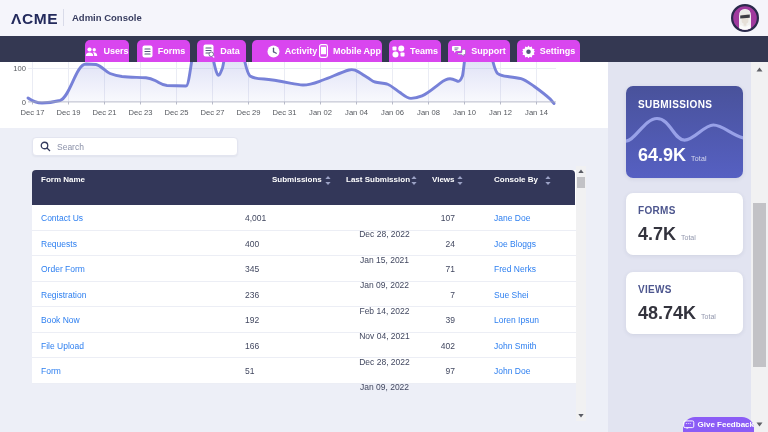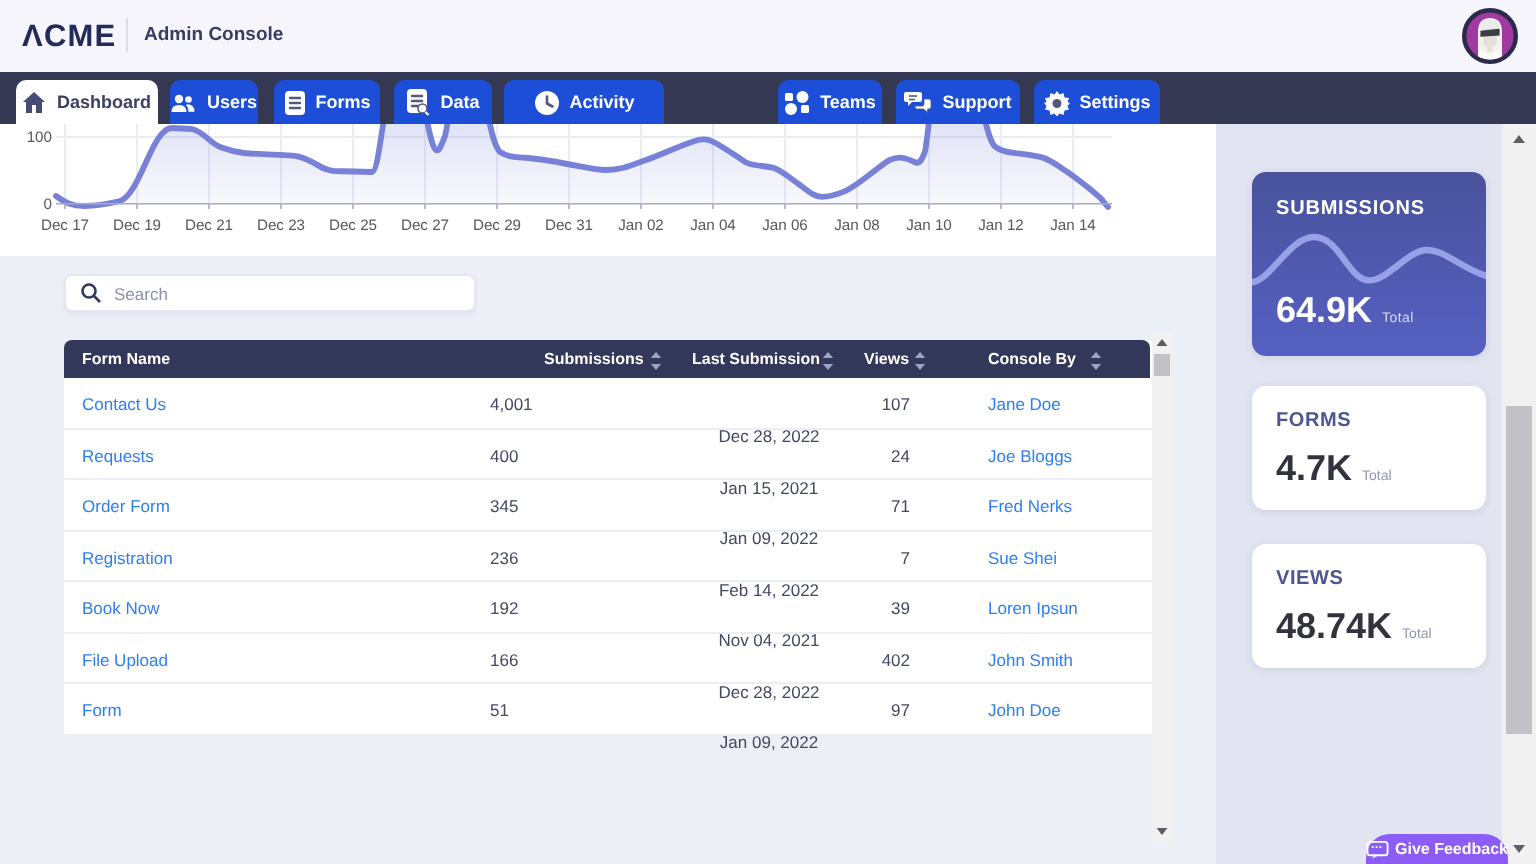--- a/index.html
+++ b/index.html
@@ -6,37 +6,37 @@
   html,body { width:768px; height:432px; overflow:hidden; }
   body { font-family:"Liberation Sans", sans-serif; position:relative; background:#edeff7; }
   .abs { position:absolute; }
   
   #topbar { left:0; top:0; width:768px; height:36px; background:#f5f5fb; }
   #logo { left:11px; top:10px; font-size:15.5px; font-weight:700; color:#232a5c; letter-spacing:0.6px; }
   #tbdivider { left:63px; top:9px; width:1px; height:17px; background:#d9dbe9; }
   #appname { left:72px; top:12px; font-size:9.5px; font-weight:700; color:#383d60; }
   
   #nav { left:0; top:36px; width:768px; height:26px; background:#343852; }
-  .tab { position:absolute; top:4px; height:22px; background:#1d4ed8; border-radius:5px 5px 0 0; display:flex; align-items:center; justify-content:center; gap:5px; color:#fff; font-size:9px; font-weight:700; white-space:nowrap; }
+  .tab { position:absolute; top:4px; height:22px; background:#d946ef; border-radius:5px 5px 0 0; display:flex; align-items:center; justify-content:center; gap:5px; color:#fff; font-size:9px; font-weight:700; white-space:nowrap; }
   .tab.active { background:#fff; color:#3a3f63; }
   
   #chartband { left:0; top:62px; width:608px; height:66px; background:#fff; }
   
   #mainbg { left:0; top:128px; width:608px; height:304px; background:#edeff7; }
   
   #sidebar { left:608px; top:62px; width:143px; height:370px; background:#e2e4f1; }
   
   #pagesb { left:751px; top:62px; width:17px; height:370px; background:#f1f1f2; }
   #pagesb .thumb { position:absolute; left:2px; top:141px; width:13px; height:164px; background:#c2c2c6; }
   
   #search { left:32px; top:137px; width:206px; height:19px; background:#fff; border:1px solid #e3e5f0; border-radius:4px; box-shadow:0 1px 2px rgba(40,45,80,0.06); display:flex; align-items:center; }
   #search .ph { color:#8a90a8; font-size:8.5px; margin-left:6px; }
   
   #table { left:32px; top:170px; width:554px; background:#fff; border-radius:4px 4px 0 0; }
-  #thead { position:relative; width:543px; height:19px; background:#333759; border-radius:4px 4px 0 0; color:#fff; font-size:8px; font-weight:700; }
+  #thead { position:relative; width:543px; height:35px; background:#333759; border-radius:4px 4px 0 0; color:#fff; font-size:8px; font-weight:700; }
   #thead span { position:absolute; top:5px; }
   .row { position:relative; height:25.5px; border-bottom:1px solid #eceef5; font-size:8.5px; }
   .row span { position:absolute; top:8px; }
   .lnk { color:#2d7ff0; }
   .num { color:#424860; }
   .c1 { left:9px; }
   .c2 { left:213px; width:93px; text-align:left; }
   .c3 { left:314px; width:77px; text-align:center;margin-top:16px; }
   .c4 { left:373px; width:50px; text-align:right; }
   .c5 { left:462px; }
@@ -151,26 +151,20 @@
         <text x="500.5" y="53">Jan 12</text>
       <text x="536.5" y="53">Jan 14</text>
     </g>
   </g>
 </svg>
 
 <div id="mainbg" class="abs"></div>
 <div id="sidebar" class="abs"></div>
 
 <div class="abs" style="left:0; top:36px; width:768px; height:26px;">
-  <div class="tab active" style="left:8px; width:71px;">
-    <svg width="12" height="12" viewBox="0 0 24 24" fill="#454b74">
-        <path d="M12 2 L23 12 L20 12 L20 23 L14 23 L14 15 L10 15 L10 23 L4 23 L4 12 L1 12 Z"></path>
-      </svg>
-    Dashboard
-  </div>
   <div class="tab" style="left:85px; width:44px;">
     <svg width="13" height="11" viewBox="0 0 26 22" fill="#fff">
         <circle cx="9" cy="7" r="4.2"></circle>
         <path d="M1.5,20 Q1.5,13 9,13 Q16.5,13 16.5,20 Z"></path>
         <circle cx="18.5" cy="7.5" r="3.3"></circle>
         <path d="M17,12.3 Q24.5,12.5 24.5,19.8 L18.5,19.8 Q18.3,14.8 16,13.2 Z"></path>
       </svg>
     Users
   </div>
   <div class="tab" style="left:137px; width:53px;">
@@ -200,20 +194,27 @@
   <div class="tab" style="left:252px; width:80px;">
     <svg width="13" height="13" viewBox="0 0 26 26">
         <circle cx="13" cy="13" r="12" fill="#fff"></circle>
         <g stroke="#53587c" stroke-width="2.6" stroke-linecap="round">
           <line x1="13" y1="6.5" x2="13" y2="13.5"></line>
           <line x1="13" y1="13.5" x2="18.5" y2="16.5"></line>
         </g>
       </svg>
     Activity
   </div>
+  <div class="tab" style="left:318px; width:64px;">
+    <svg width="9" height="14" viewBox="0 0 18 28">
+        <rect x="1.2" y="1.2" width="15.6" height="25.6" rx="3.6" fill="none" stroke="#fff" stroke-width="2.4"></rect>
+        <rect x="4" y="5.5" width="10" height="15" fill="#fff"></rect>
+      </svg>
+    Mobile App
+  </div>
   <div class="tab" style="left:389px; width:52px;">
     <svg width="13" height="13" viewBox="0 0 26 26" fill="#fff">
         <rect x="1" y="3" width="8" height="8" rx="1.6"></rect>
         <circle cx="18.5" cy="7" r="6"></circle>
         <circle cx="7" cy="19" r="6"></circle>
         <rect x="17" y="15" width="8" height="8" rx="1.6"></rect>
       </svg>
     Teams
   </div>
   <div class="tab" style="left:448px; width:62px;">

